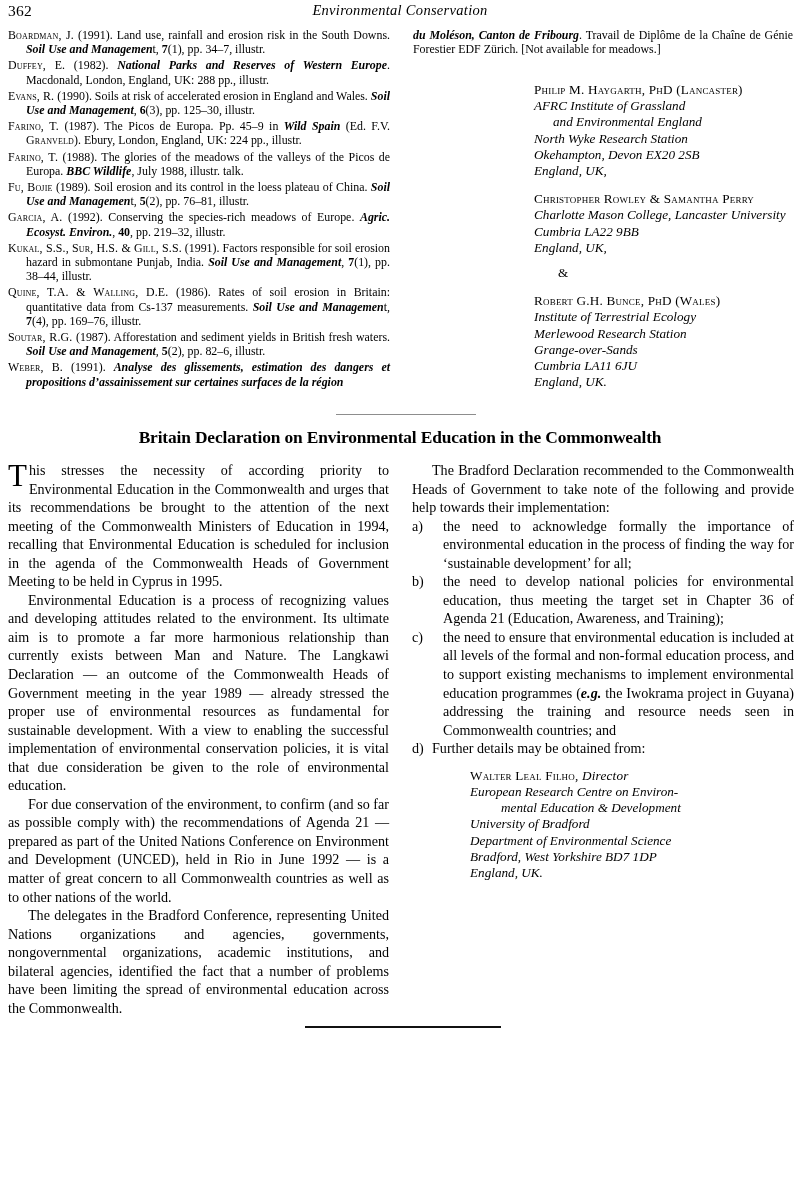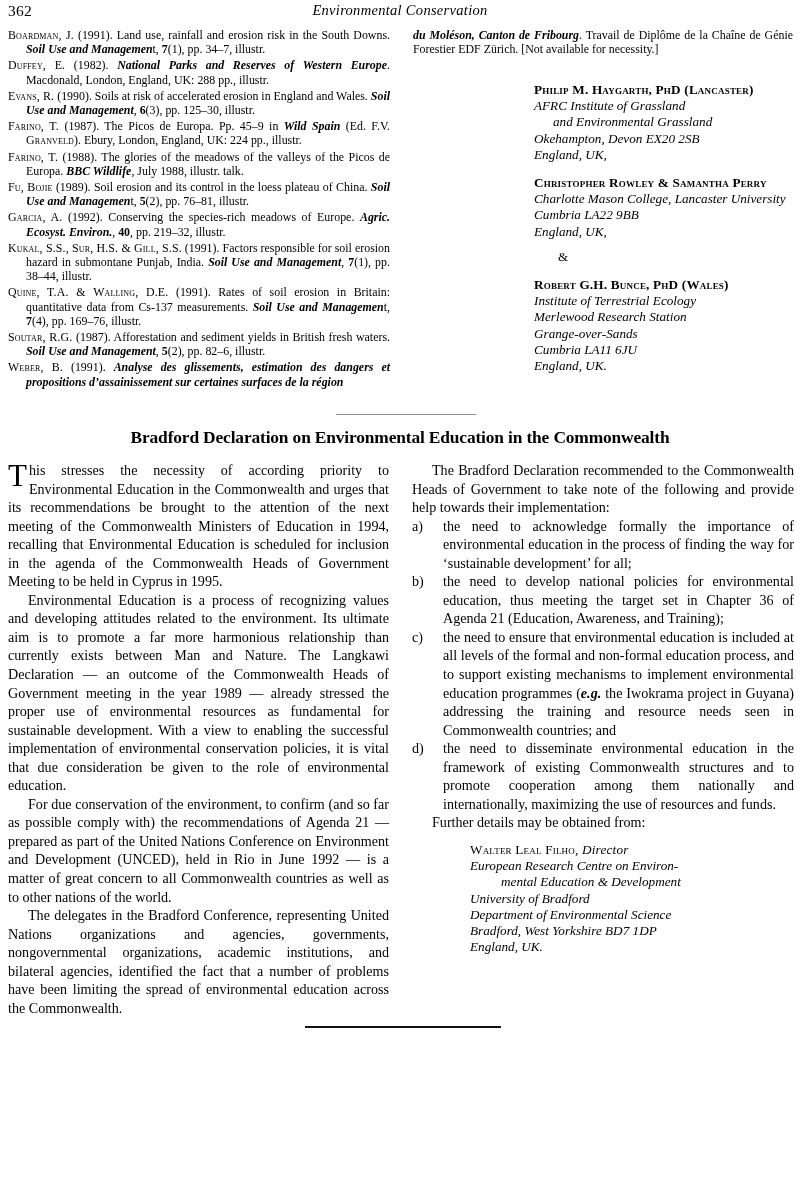--- a/index.html
+++ b/index.html
@@ -81,21 +81,20 @@
     position: absolute;
     left: 534px;
     width: 262px;
     font-size: 13.2px;
     line-height: 16.2px;
   }
   .addr-name {
     font-variant: small-caps;
     letter-spacing: .2px;
     white-space: nowrap;
-    font-weight: bold;
   }
   .addr-line {
     font-style: italic;
     white-space: nowrap;
   }
   .addr-indent { padding-left: 19px; }
   .amp-line {
     padding-left: 24px;
     font-style: normal;
   }
@@ -204,61 +203,61 @@
   <div class="refs refs-left">
     <div id="refs-left-host">
         <p class="ref"><span class="sc">Boardman, J.</span><span> (1991). Land use, rainfall and erosion risk in the South Downs. </span><span class="it">Soil Use and Managemen</span><span>t, </span><span class="bf">7</span><span>(1), pp. 34–7, illustr.</span></p>
         <p class="ref"><span class="sc">Duffey, E.</span><span> (1982). </span><span class="it">National Parks and Reserves of Western Europe</span><span>. Macdonald, London, England, UK: 288 pp., illustr.</span></p>
         <p class="ref"><span class="sc">Evans, R.</span><span> (1990). Soils at risk of accelerated erosion in England and Wales. </span><span class="it">Soil Use and Management</span><span>, </span><span class="bf">6</span><span>(3), pp. 125–30, illustr.</span></p>
         <p class="ref"><span class="sc">Farino, T.</span><span> (1987). The Picos de Europa. Pp. 45–9 in </span><span class="it">Wild Spain</span><span> (Ed. F.V. </span><span class="sc">Granveld</span><span>). Ebury, London, England, UK: 224 pp., illustr.</span></p>
         <p class="ref"><span class="sc">Farino, T.</span><span> (1988). The glories of the meadows of the valleys of the Picos de Europa. </span><span class="it">BBC Wildlife</span><span>, July 1988, illustr. talk.</span></p>
         <p class="ref"><span class="sc">Fu, Bojie</span><span> (1989). Soil erosion and its control in the loess plateau of China. </span><span class="it">Soil Use and Managemen</span><span>t, </span><span class="bf">5</span><span>(2), pp. 76–81, illustr.</span></p>
         <p class="ref"><span class="sc">Garcia, A.</span><span> (1992). Conserving the species-rich meadows of Europe. </span><span class="it">Agric. Ecosyst. Environ.</span><span>, </span><span class="bf">40</span><span>, pp. 219–32, illustr.</span></p>
         <p class="ref"><span class="sc">Kukal, S.S., Sur, H.S. &amp; Gill, S.S.</span><span> (1991). Factors responsible for soil erosion hazard in submontane Punjab, India. </span><span class="it">Soil Use and Management</span><span>, </span><span class="bf">7</span><span>(1), pp. 38–44, illustr.</span></p>
-        <p class="ref"><span class="sc">Quine, T.A. &amp; Walling, D.E.</span><span> (1991). Rates of soil erosion in Britain: quantitative data from Cs-137 measurements. </span><span class="it">Soil Use and Managemen</span><span>t, </span><span class="bf">7</span><span>(4), pp. 169–76, illustr.</span></p>
+        <p class="ref"><span class="sc">Quine, T.A. &amp; Walling, D.E.</span><span> (1986). Rates of soil erosion in Britain: quantitative data from Cs-137 measurements. </span><span class="it">Soil Use and Managemen</span><span>t, </span><span class="bf">7</span><span>(4), pp. 169–76, illustr.</span></p>
         <p class="ref"><span class="sc">Soutar, R.G.</span><span> (1987). Afforestation and sediment yields in British fresh waters. </span><span class="it">Soil Use and Management</span><span>, </span><span class="bf">5</span><span>(2), pp. 82–6, illustr.</span></p>
         <p class="ref"><span class="sc">Weber, B.</span><span> (1991). </span><span class="it">Analyse des glissements, estimation des dangers et propositions d’assainissement sur certaines surfaces de la région</span></p>
       </div>
   </div>
 
   <div class="refs refs-right">
     <p class="ref-cont" style="padding-left:0;">
-      <i>du Moléson, Canton de Fribourg</i><span>. Travail de Diplôme de la Chaîne de Génie Forestier EDF Zürich. [Not available for necessity.]</span>
+      <i>du Moléson, Canton de Fribourg</i><span>. Travail de Diplôme de la Chaîne de Génie Forestier EDF Zürich. [Not available for meadows.]</span>
     </p>
   </div>
 
   <div class="addr-block" style="top:82px;">
     <div id="addr-host">
-        <div><span class="addr-name">Philip M. Haygarth, PhD (Lancaster)</span><br><div class="addr-line">AFRC Institute of Grassland</div><div class="addr-line addr-indent">and Environmental Grassland</div><div class="addr-line">Okehampton, Devon EX20 2SB</div><div class="addr-line">England, UK,</div></div>
+        <div><span class="addr-name">Philip M. Haygarth, PhD (Lancaster)</span><br><div class="addr-line">AFRC Institute of Grassland</div><div class="addr-line addr-indent">and Environmental England</div><div class="addr-line">North Wyke Research Station</div><div class="addr-line">Okehampton, Devon EX20 2SB</div><div class="addr-line">England, UK,</div></div>
         <div style="margin-top: 12px;"><span class="addr-name">Christopher Rowley &amp; Samantha Perry</span><br><div class="addr-line">Charlotte Mason College, Lancaster University</div><div class="addr-line">Cumbria LA22 9BB</div><div class="addr-line">England, UK,</div><div class="amp-line" style="margin-top: 9px;">&amp;</div></div>
         <div style="margin-top: 12px;"><span class="addr-name">Robert G.H. Bunce, PhD (Wales)</span><br><div class="addr-line">Institute of Terrestrial Ecology</div><div class="addr-line">Merlewood Research Station</div><div class="addr-line">Grange-over-Sands</div><div class="addr-line">Cumbria LA11 6JU</div><div class="addr-line">England, UK.</div></div>
       </div>
   </div>
 
   <div class="rule-top"></div>
-  <div class="article-title">Bradford Declaration on Environmental Education in the Commonwealth</div>
+  <div class="article-title">Britain Declaration on Environmental Education in the Commonwealth</div>
 
   <div class="body-col body-left">
     <div id="body-left-host">
         <p class="dropcap-para"><span class="dropcap">T</span><span>his stresses the necessity of according priority to Environmental Education in the Commonwealth and urges that its recommendations be brought to the attention of the next meeting of the Commonwealth Ministers of Education in 1994, recalling that Environmental Education is scheduled for inclusion in the agenda of the Commonwealth Heads of Government Meeting to be held in Cyprus in 1995.</span></p>
         <p><span>Environmental Education is a process of recognizing values and developing attitudes related to the environment. Its ultimate aim is to promote a far more harmonious relationship than currently exists between Man and Nature. The Langkawi Declaration — an outcome of the Commonwealth Heads of Government meeting in the year 1989 — already stressed the proper use of environmental resources as fundamental for sustainable development. With a view to enabling the successful implementation of environmental conservation policies, it is vital that due consideration be given to the role of environmental education.</span></p>
         <p><span>For due conservation of the environment, to confirm (and so far as possible comply with) the recommendations of Agenda 21 — prepared as part of the United Nations Conference on Environment and Development (UNCED), held in Rio in June 1992 — is a matter of great concern to all Commonwealth countries as well as to other nations of the world.</span></p>
         <p><span>The delegates in the Bradford Conference, representing United Nations organizations and agencies, governments, nongovernmental organizations, academic institutions, and bilateral agencies, identified the fact that a number of problems have been limiting the spread of environmental education across the Commonwealth.</span></p>
       </div>
   </div>
 
   <div class="body-col body-right">
     <p class="noindent" style="text-indent:20px;">
       <span>The Bradford Declaration recommended to the Commonwealth Heads of Government to take note of the following and provide help towards their implementation:</span>
     </p>
     <ul class="lettered-list">
       <li id="li-a"><span class="marker">a)</span><span>the need to acknowledge formally the importance of environmental education in the process of finding the way for ‘sustainable development’ for all;</span></li>
       <li id="li-b"><span class="marker">b)</span><span>the need to develop national policies for environmental education, thus meeting the target set in Chapter 36 of Agenda 21 (Education, Awareness, and Training);</span></li>
       <li id="li-c"><span class="marker">c)</span><span>the need to ensure that environmental education is included at all levels of the formal and non-formal education process, and to support existing mechanisms to implement environmental education programmes (</span><span class="it">e.g.</span><span> the Iwokrama project in Guyana) addressing the training and resource needs seen in Commonwealth countries; and</span></li>
-      <li id="li-d"><span class="marker">d)</span><span>the need to disseminate environmental education in the framework of existing Commonwealth structures and to promote cooperation among them nationally and internationally, maximizing the use of resources and funds.</span></li>
+      <li id="li-d"><span class="marker">d)</span></li>
     </ul>
     <p class="further-line">Further details may be obtained from:</p>
     <div class="contact-block">
       <div class="contact-name"><span>Walter Leal Filho,</span><span class="role"> Director</span></div>
       <div id="contact-lines-host">
           <div class="contact-line">European Research Centre on Environ-</div>
           <div class="contact-line contact-indent">mental Education &amp; Development</div>
           <div class="contact-line">University of Bradford</div>
           <div class="contact-line">Department of Environmental Science</div>
           <div class="contact-line">Bradford, West Yorkshire BD7 1DP</div>

